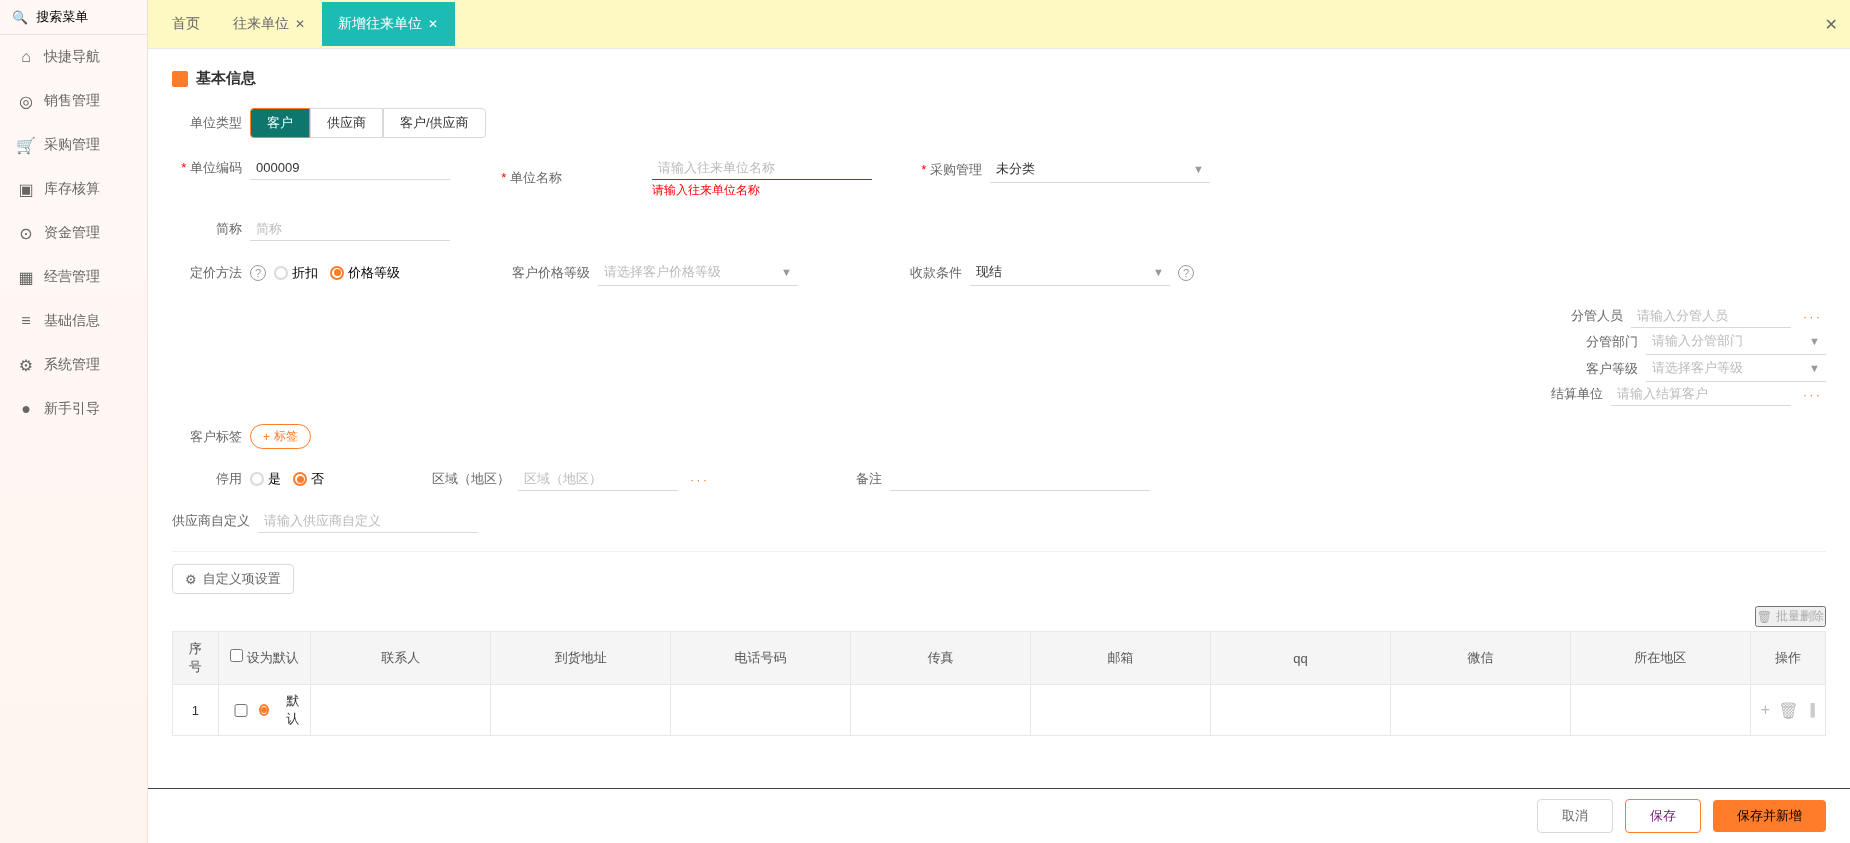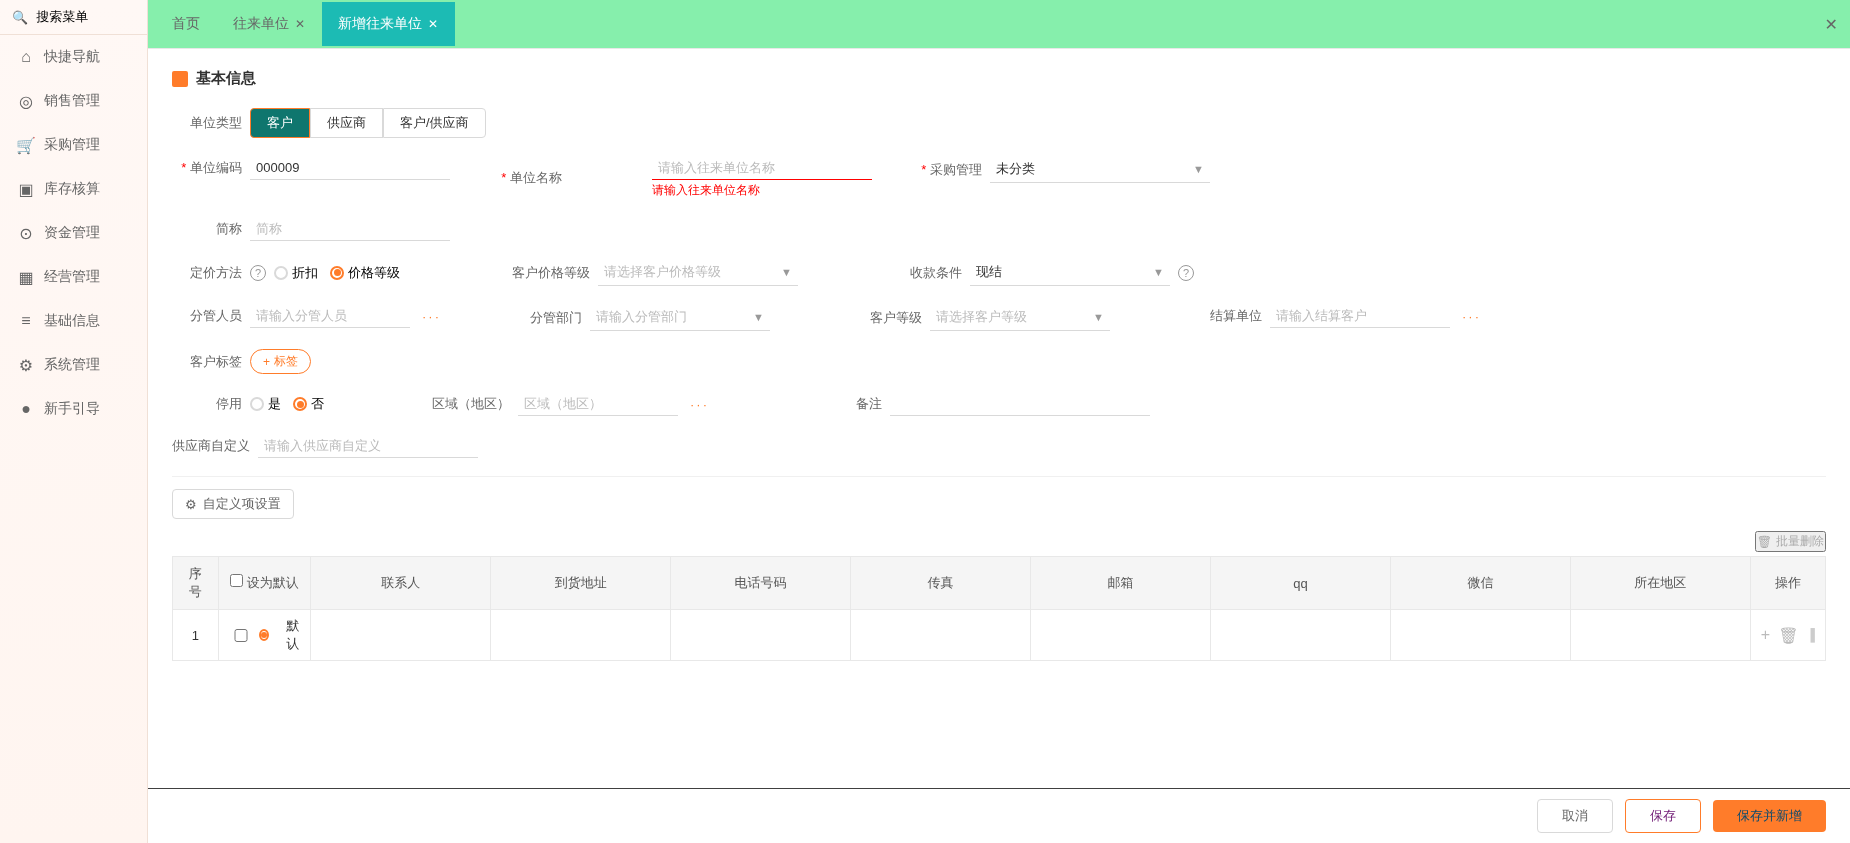--- a/index.html
+++ b/index.html
@@ -29,21 +29,21 @@
     
     .main {
       flex: 1;
       display: flex;
       flex-direction: column;
       overflow: hidden;
     }
 
     
     .tab-bar {
-      background: #86efac;
+      background: #fef9c3;
       display: flex;
       align-items: center;
       border-bottom: 1px solid #e8e8e8;
       height: 49px;
       padding: 16px 8px;
       position: relative;
     }
     .tab {
       display: flex;
       align-items: center;
@@ -307,21 +307,21 @@
       font-size: 13px;
       color: #701a75;
     }
     .btn-save-new {
       padding: 7px 24px;
       border: none;
       border-radius: 4px;
       background: #ff7c2a;
       cursor: pointer;
       font-size: 13px;
-      color: #0c4a6e;
+      color: #000000;
     }
 
     
     ::-webkit-scrollbar { width: 6px; }
     ::-webkit-scrollbar-track { background: #f1f1f1; }
     ::-webkit-scrollbar-thumb { background: #ccc; border-radius: 3px; }
 
     .input-group-col {
       display: flex;
       flex-direction: column;
@@ -472,21 +472,21 @@
       <div class="form-group" style="flex:1; max-width:380px; margin-left:20px;">
         <span class="form-label">收款条件</span>
         <div class="select-wrapper" style="width:200px;">
           <span class="select-text has-value">现结</span>
           <span class="chevron">▼</span>
         </div>
         <span class="help-icon">?</span>
       </div>
     </div>
 
-    <div class="form-row" style="align-items:flex-start;">
+    <div class="form-row" style="align-items:flex-end;flex-direction:column;">
       <div class="form-group" style="flex:1; max-width:340px;">
         <span class="form-label">分管人员</span>
         <input class="form-input" type="text" placeholder="请输入分管人员" style="width: 160px;">
         <span class="more-btn">···</span>
       </div>
       <div class="form-group" style="flex:1; max-width:320px;">
         <span class="form-label">分管部门</span>
         <div class="select-wrapper" style="width:180px;">
           <span class="select-text">请输入分管部门</span>
           <span class="chevron">▼</span>

